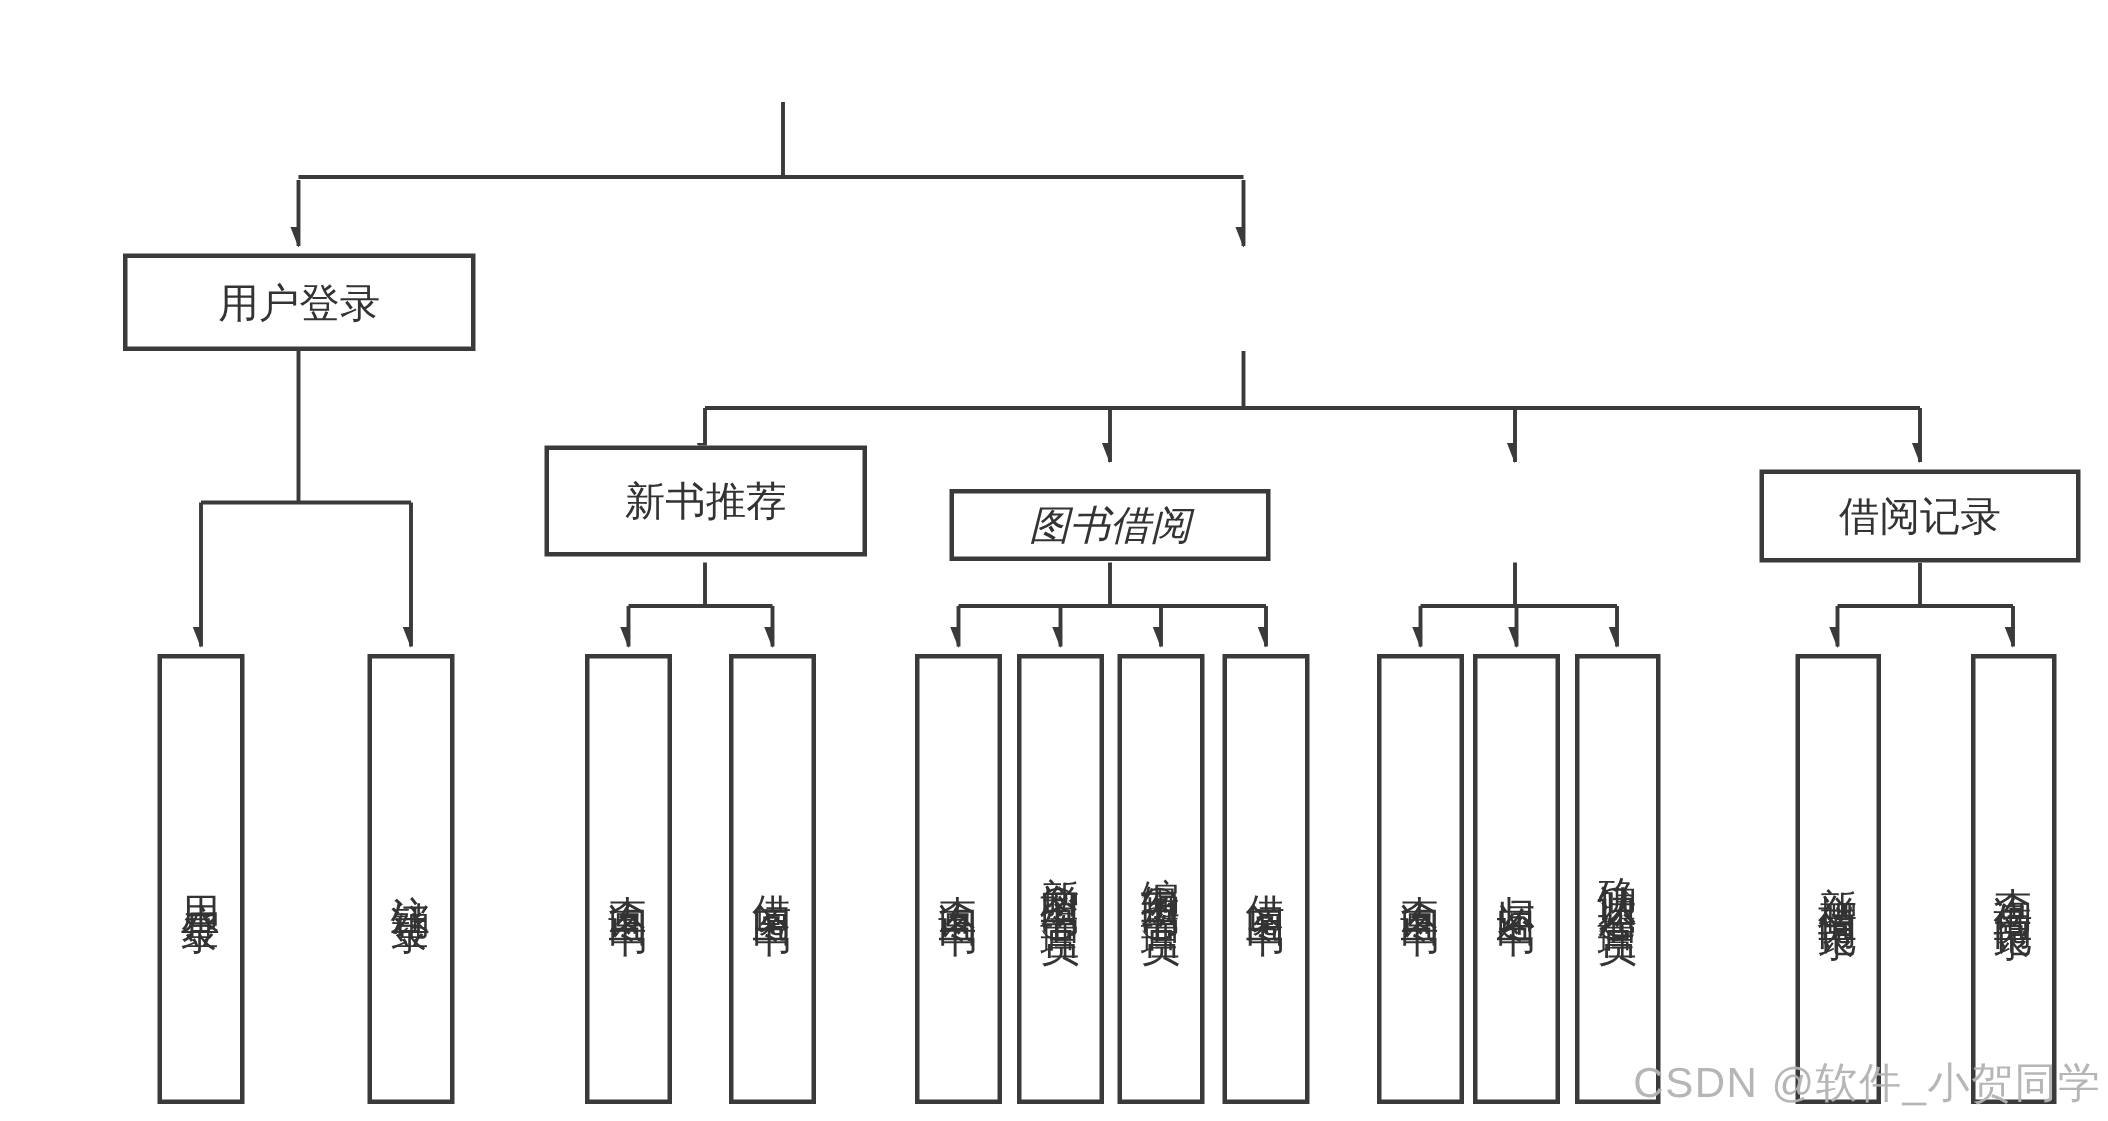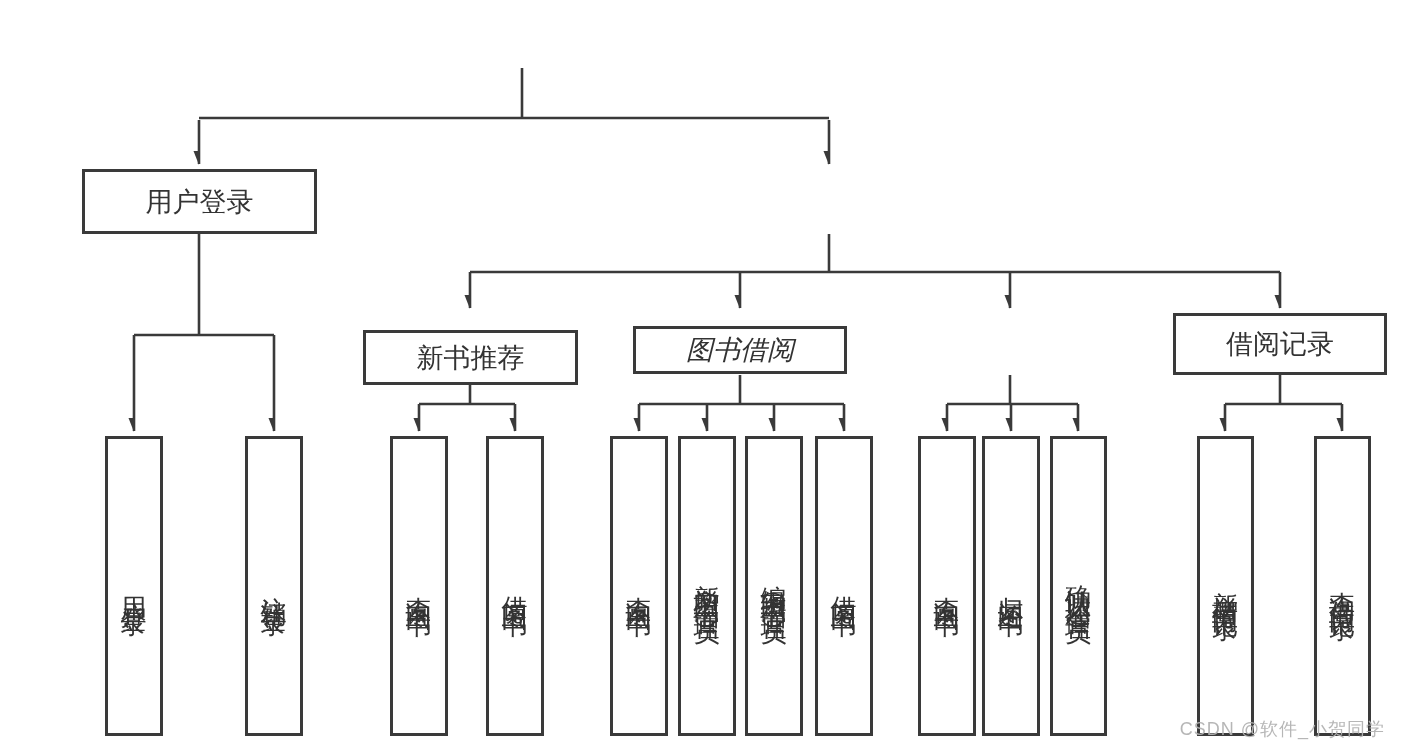--- a/index.html
+++ b/index.html
@@ -49,23 +49,23 @@
   .vtext {
     writing-mode: vertical-rl;
     text-orientation: mixed;
     font-size: 26px;
     line-height: 1;
     letter-spacing: 5px;
     color: #333333;
   }
   .watermark {
     position: absolute;
-    right: 20px;
+    right: 4px;
     bottom: 6px;
-    font-size: 18px;
+    font-size: 28px;
     color: rgba(178, 178, 178, 0.95);
     z-index: 10;
     white-space: nowrap;
     letter-spacing: 1px;
   }
 </style>
 </head>
 <body>
 
 <div class="stage">
@@ -118,21 +118,21 @@
       <path d="M1225 404 V431" marker-end="url(#arrow)"></path>
       <path d="M1342 404 V431" marker-end="url(#arrow)"></path>
     </g>
   </svg>
 
 
   <div class="hbox" style="left:82px; top:169px; width:235px; height:65px;">
     <span>用户登录</span>
   </div>
 
-  <div class="hbox" style="left:363px; top:330px; width:215px; height:55px;">
+  <div class="hbox" style="left:363px; top:297px; width:215px; height:74px;">
     <span>新书推荐</span>
   </div>
   <div class="hbox" style="left:633px; top:326px; width:214px; height:48px;font-style:italic;">
     <span>图书借阅</span>
   </div>
   <div class="hbox" style="left:1173px; top:313px; width:214px; height:62px;text-align:center;">
     <span>借阅记录</span>
   </div>
 
   <div class="vbox" style="left:105px; top:436px; width:58px; height:300px;">

